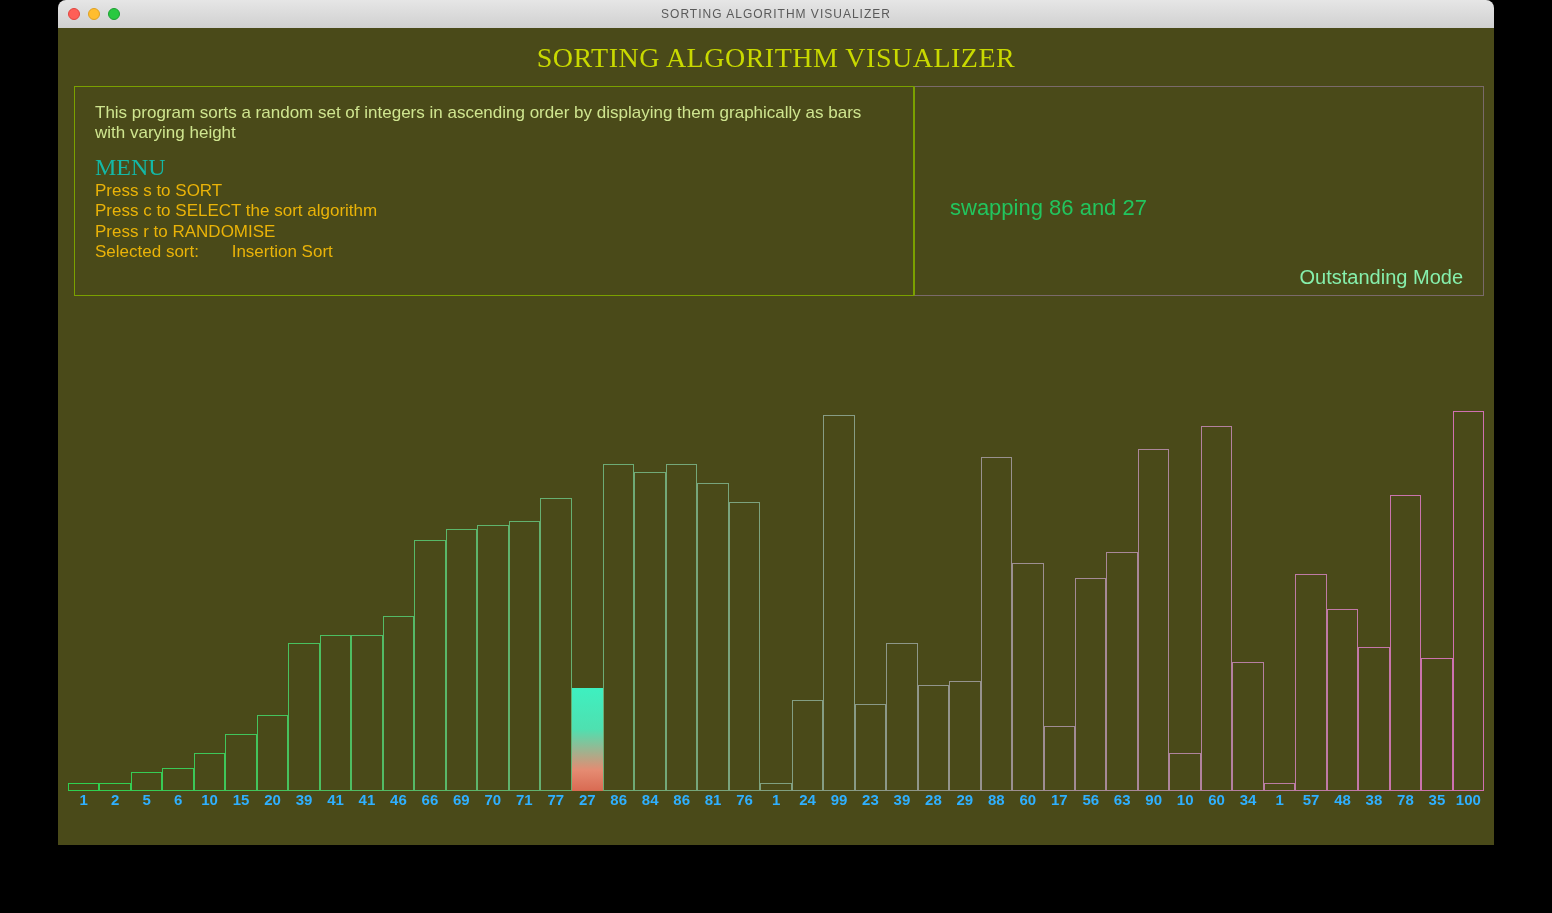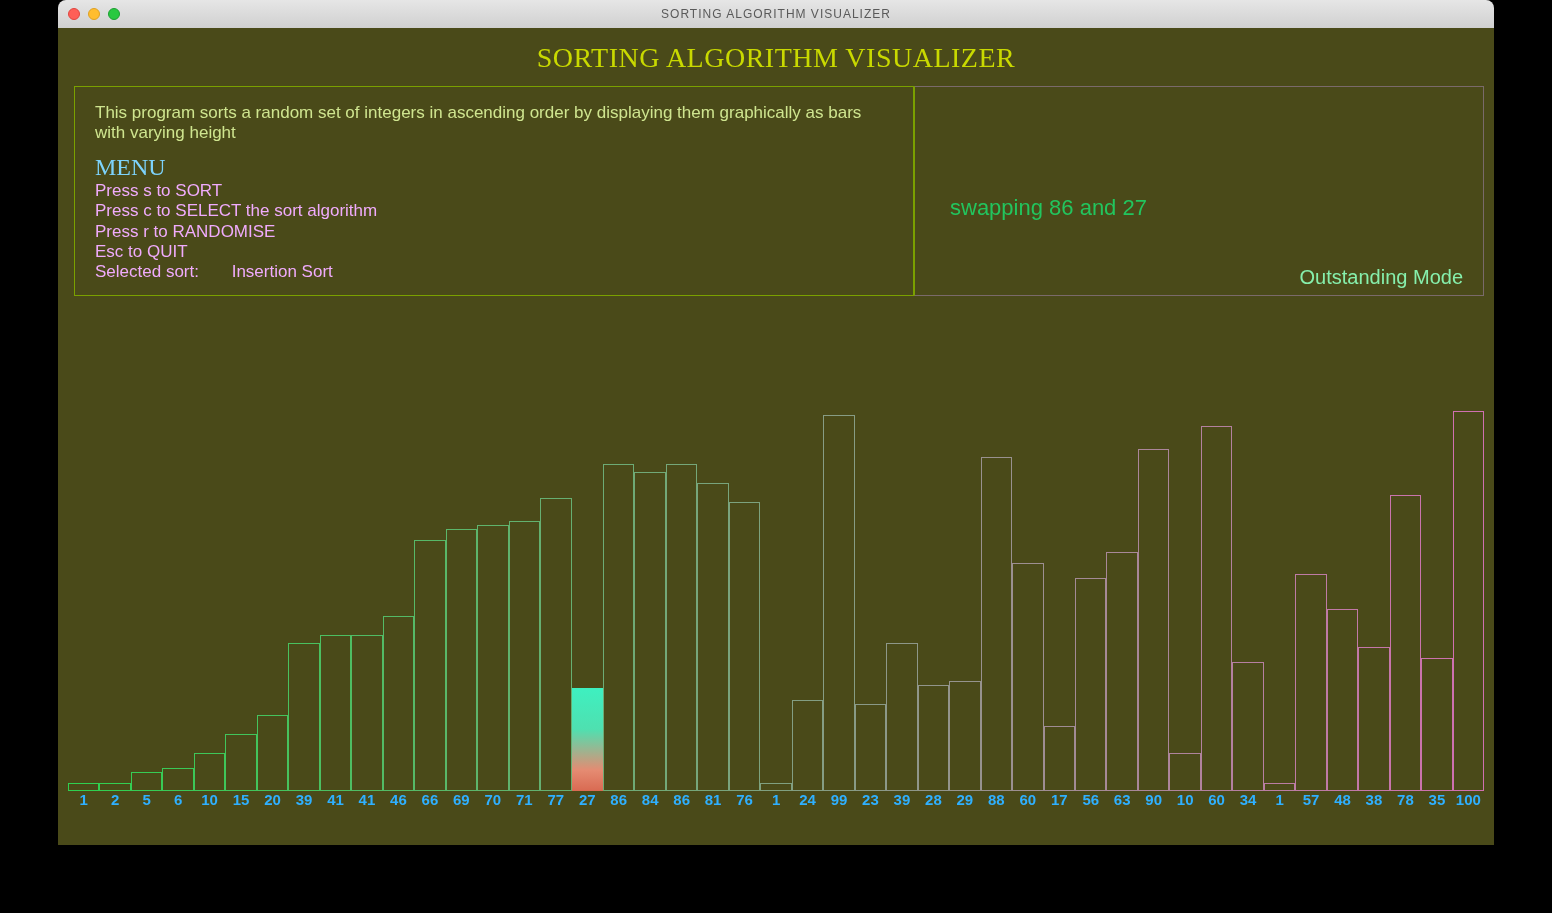--- a/index.html
+++ b/index.html
@@ -76,28 +76,28 @@
     }
     .desc {
       font-family: Helvetica, Arial, sans-serif;
       font-size:17px;
       line-height:1.2;
       color:#cfe58f;
     }
     .menu-head {
       font-family: Georgia, serif;
       font-size:24px;
-      color:#7dd3fc;
+      color:#14b8a6;
       margin-top:10px;
     }
     .menu-lines {
       font-family: Helvetica, Arial, sans-serif;
       font-size:17px;
       line-height:1.2;
-      color:#f0abfc;
+      color:#eab308;
     }
     .sel-sort { display:inline-block; margin-left:28px;}
     .step-title {
       text-align:center;
       color:#cfe58f;
       font-family: Georgia, serif;
       font-size:24px;
       margin-top:18px;
     }
     .step-msg {
@@ -177,21 +177,20 @@
     <div class="main-title">SORTING ALGORITHM VISUALIZER</div>
 
     <div class="panels">
       <div class="panel-left">
         <div class="desc">This program sorts a random set of integers in ascending order by displaying them graphically as bars with varying height</div>
         <div class="menu-head">MENU</div>
         <div class="menu-lines">
           <div>Press s to SORT</div>
           <div>Press c to SELECT the sort algorithm</div>
           <div>Press r to RANDOMISE</div>
-          <div>Esc to QUIT</div>
           <div>
             <span>Selected sort:</span>
             <span class="sel-sort">Insertion Sort</span>
           </div>
         </div>
       </div>
       <div class="panel-right">
         <div class="step-msg">swapping 86 and 27</div>
         <div class="mode-label">Outstanding Mode</div>
       </div>

